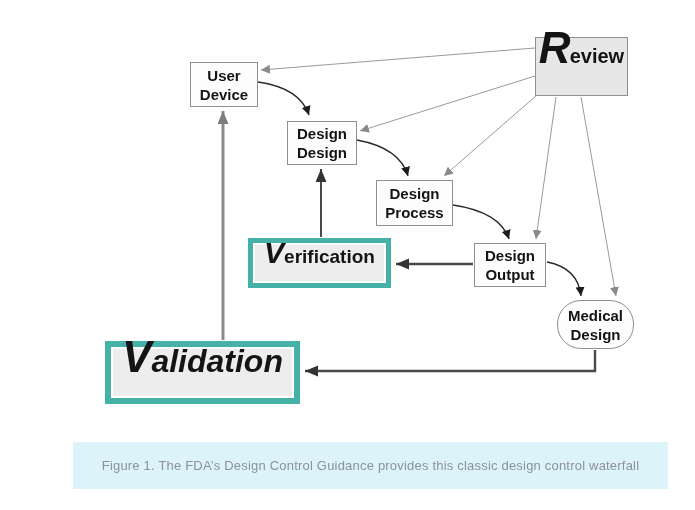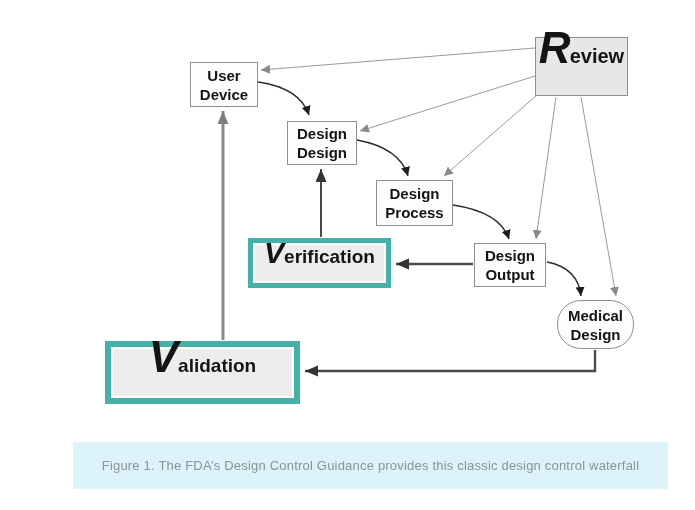--- a/index.html
+++ b/index.html
@@ -33,21 +33,21 @@
   .teal{
     border:6px solid var(--teal,#46b1a6);
     background:var(--hl-fill,#ededed);
     box-shadow:inset 0 0 0 2px #ffffff;
     flex-direction:row;align-items:baseline;
   }
   .teal.verification{border-width:5px;}
   .verification .bigcap{font-style:italic;font-size:30px;font-weight:bold;}
   .verification .rest{font-size:19px;font-weight:bold;}
   .validation .bigcap{font-style:italic;font-size:44px;font-weight:bold;}
-  .validation .rest{font-size:19px;font-weight:bold;}
+  .validation .rest{font-size:32px;font-weight:bold;font-style:italic;}
 
   .caption{
     position:absolute;left:73px;top:442px;width:595px;height:47px;
     background:var(--caption-bg,#ddf3fa);color:var(--caption-text,#8b9298);
     display:flex;flex-direction:column;align-items:center;justify-content:center;
     font-size:13px;line-height:23px;letter-spacing:0.2px;text-align:center;white-space:nowrap;
   }
 </style>
 </head>
 <body>

